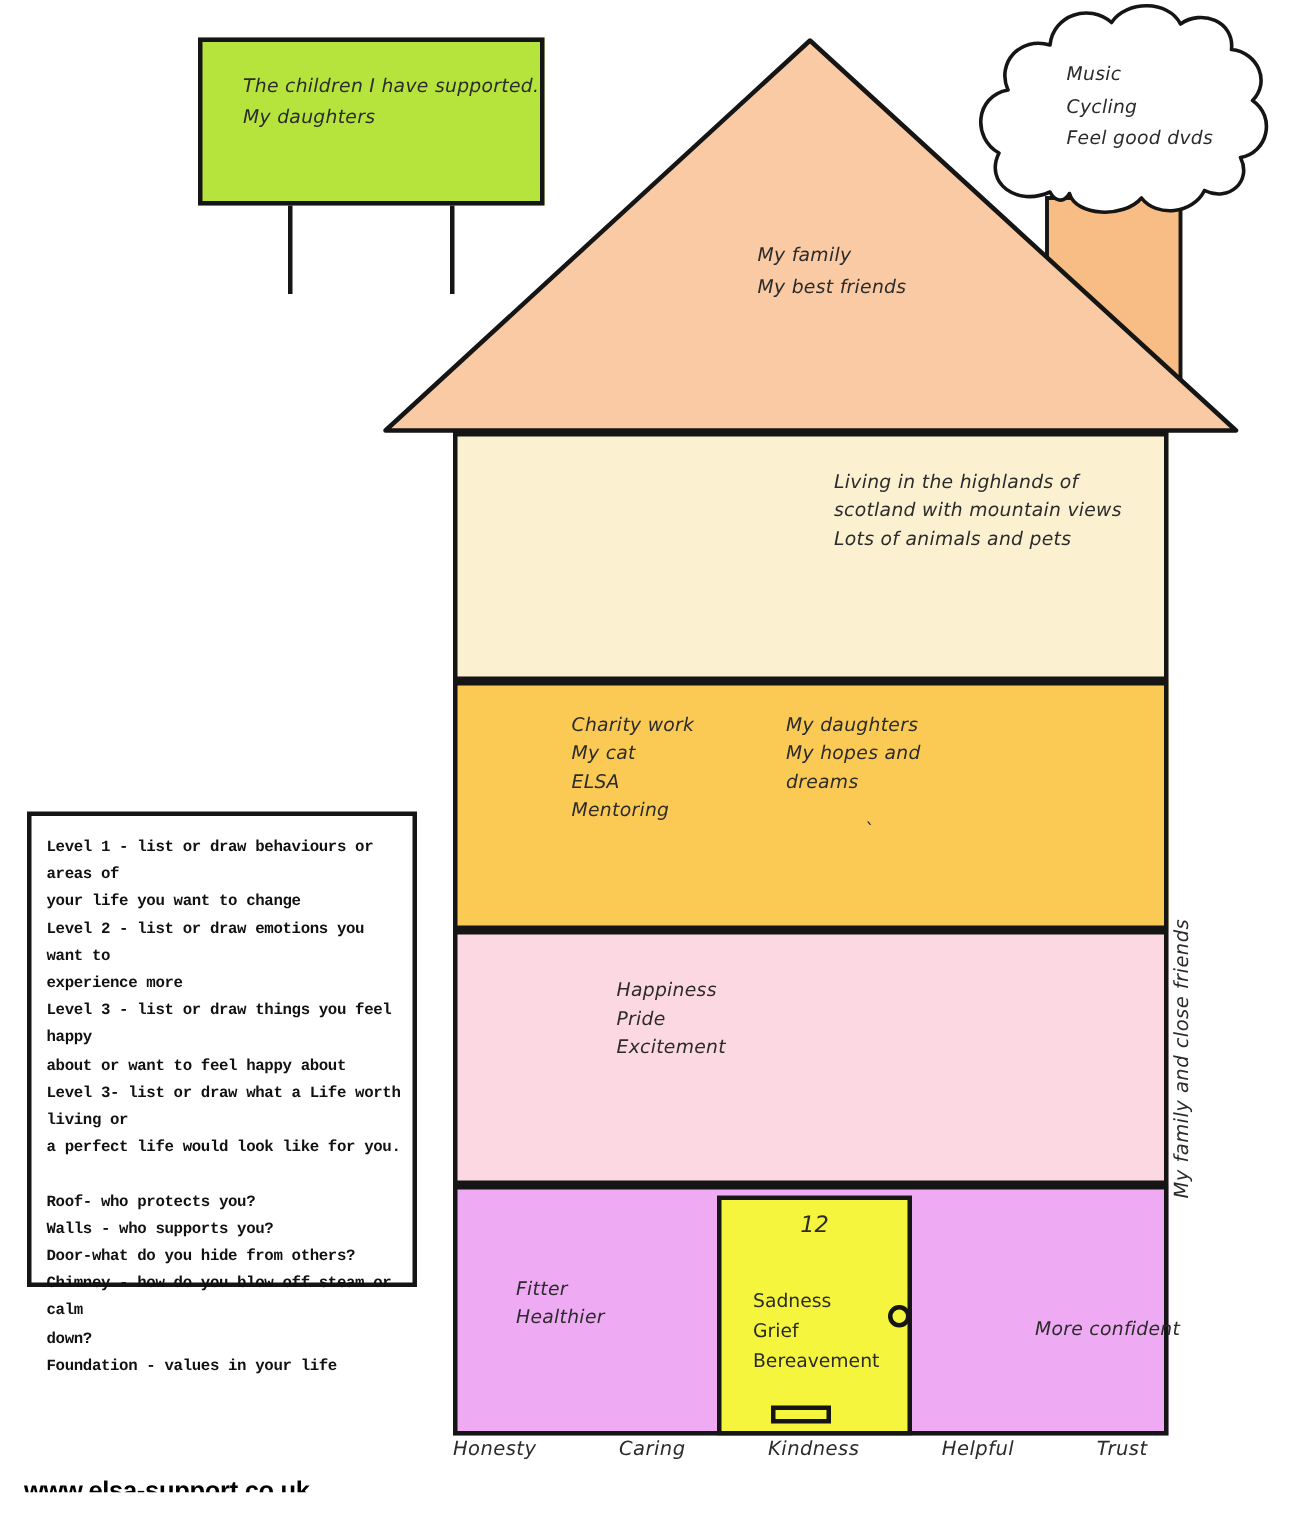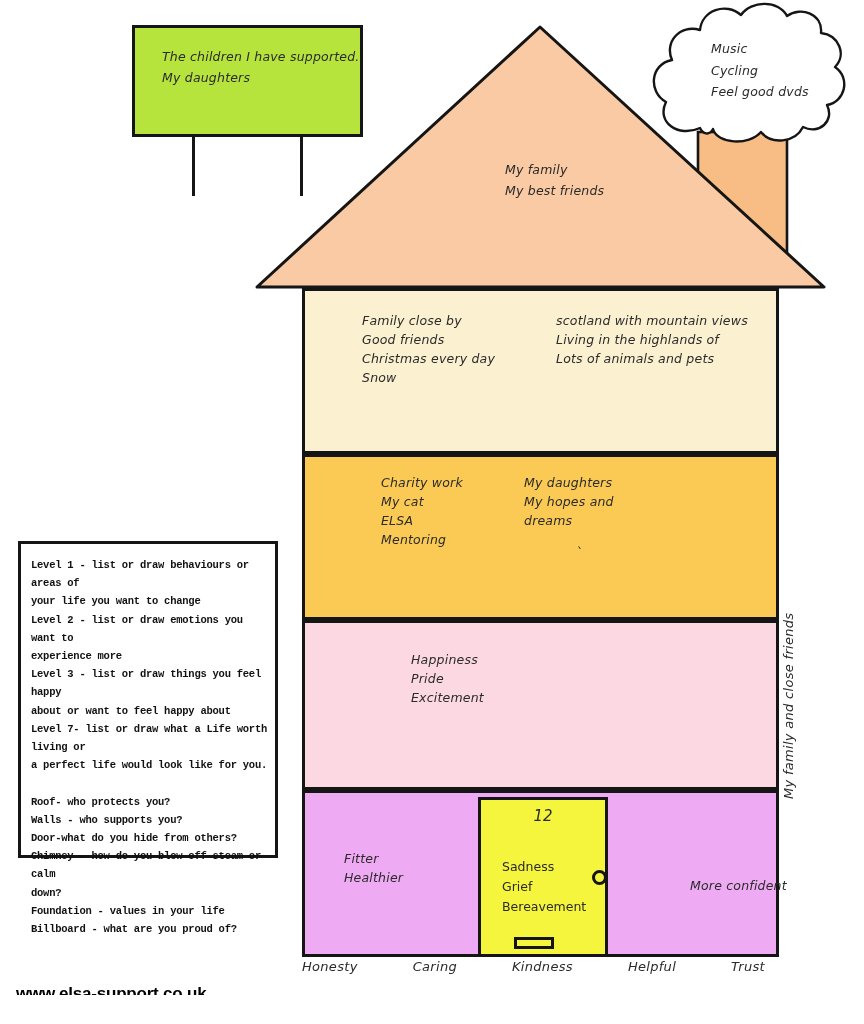--- a/index.html
+++ b/index.html
@@ -167,29 +167,23 @@
       <div>Music</div>
       <div>Cycling</div>
       <div>Feel good dvds</div>
     </div>
 
   <div class="hand multiline" style="left:505px; top:160px; line-height:20.5px;">
       <div>My family</div>
       <div>My best friends</div>
     </div>
 
-  <div class="hand multiline" style="left:362px; top:311px;">
-      <div>Family close by</div>
-      <div>Good friends</div>
-      <div>Christmas every day</div>
-      <div>Snow</div>
-    </div>
   <div class="hand multiline" style="left:556px; top:311px;">
+      <div>Living in the highlands of</div>
       <div>scotland with mountain views</div>
-      <div>Living in the highlands of</div>
       <div>Lots of animals and pets</div>
     </div>
 
   <div class="hand multiline" style="left:381px; top:473px;">
       <div>Charity work</div>
       <div>My cat</div>
       <div>ELSA</div>
       <div>Mentoring</div>
     </div>
   <div class="hand multiline" style="left:524px; top:473px;">
@@ -233,28 +227,27 @@
   </div>
 
   <div id="instructions-box">
     <div class="lines">
         <div>Level 1 - list or draw behaviours or areas of</div>
         <div>your life you want to change</div>
         <div>Level 2 - list or draw emotions you want to</div>
         <div>experience more</div>
         <div>Level 3 - list or draw things you feel happy</div>
         <div>about or want to feel happy about</div>
-        <div>Level 7- list or draw what a Life worth living or</div>
+        <div>Level 3- list or draw what a Life worth living or</div>
         <div>a perfect life would look like for you.</div>
         <div></div>
         <div>Roof- who protects you?</div>
         <div>Walls - who supports you?</div>
         <div>Door-what do you hide from others?</div>
         <div>Chimney - how do you blow off steam or calm</div>
         <div>down?</div>
         <div>Foundation - values in your life</div>
-        <div>Billboard - what are you proud of?</div>
       </div>
   </div>
 
   <div id="site-url">www.elsa-support.co.uk</div>
 
 </div>
 
 </body></html>

